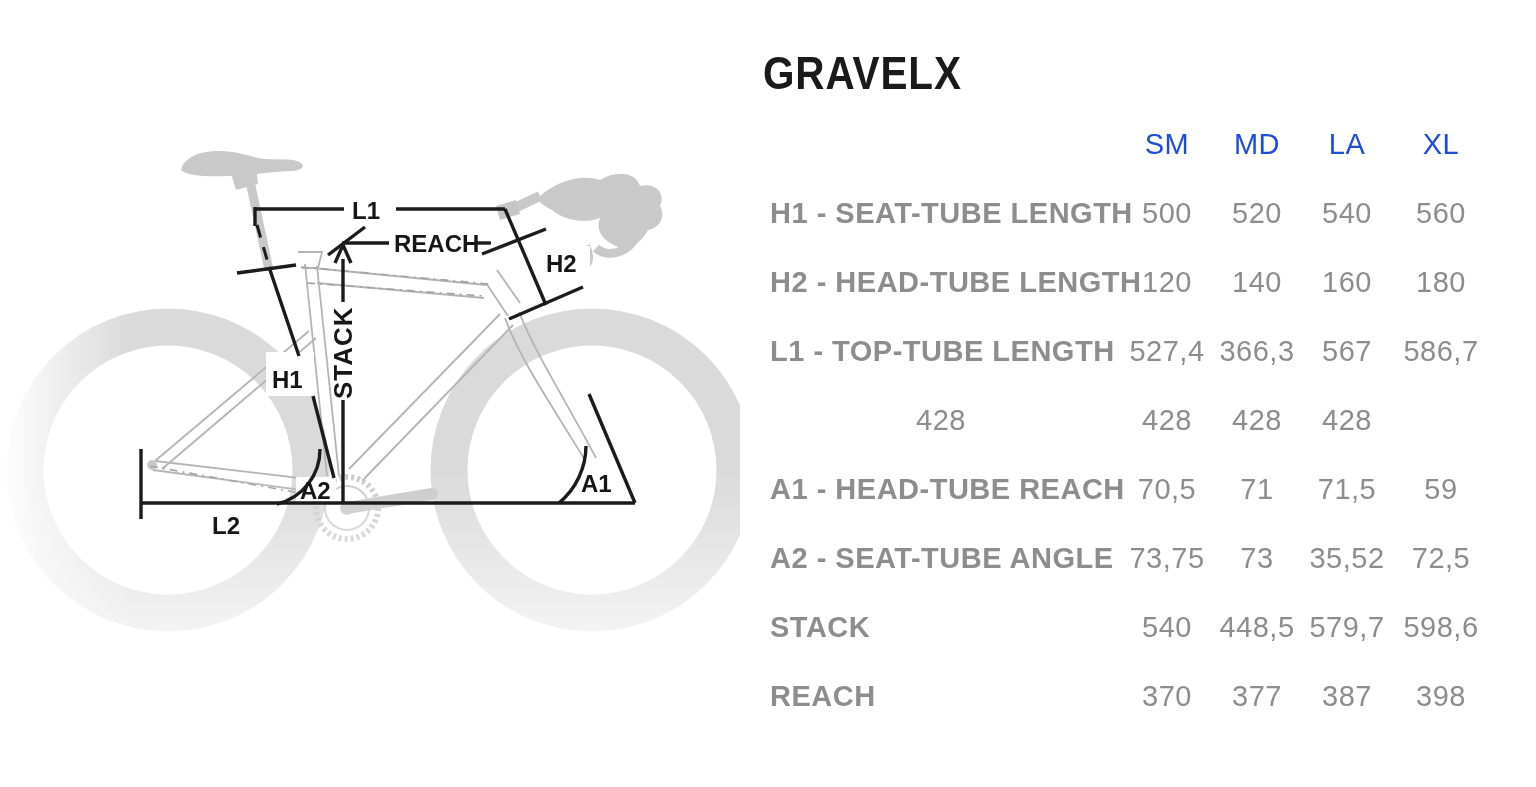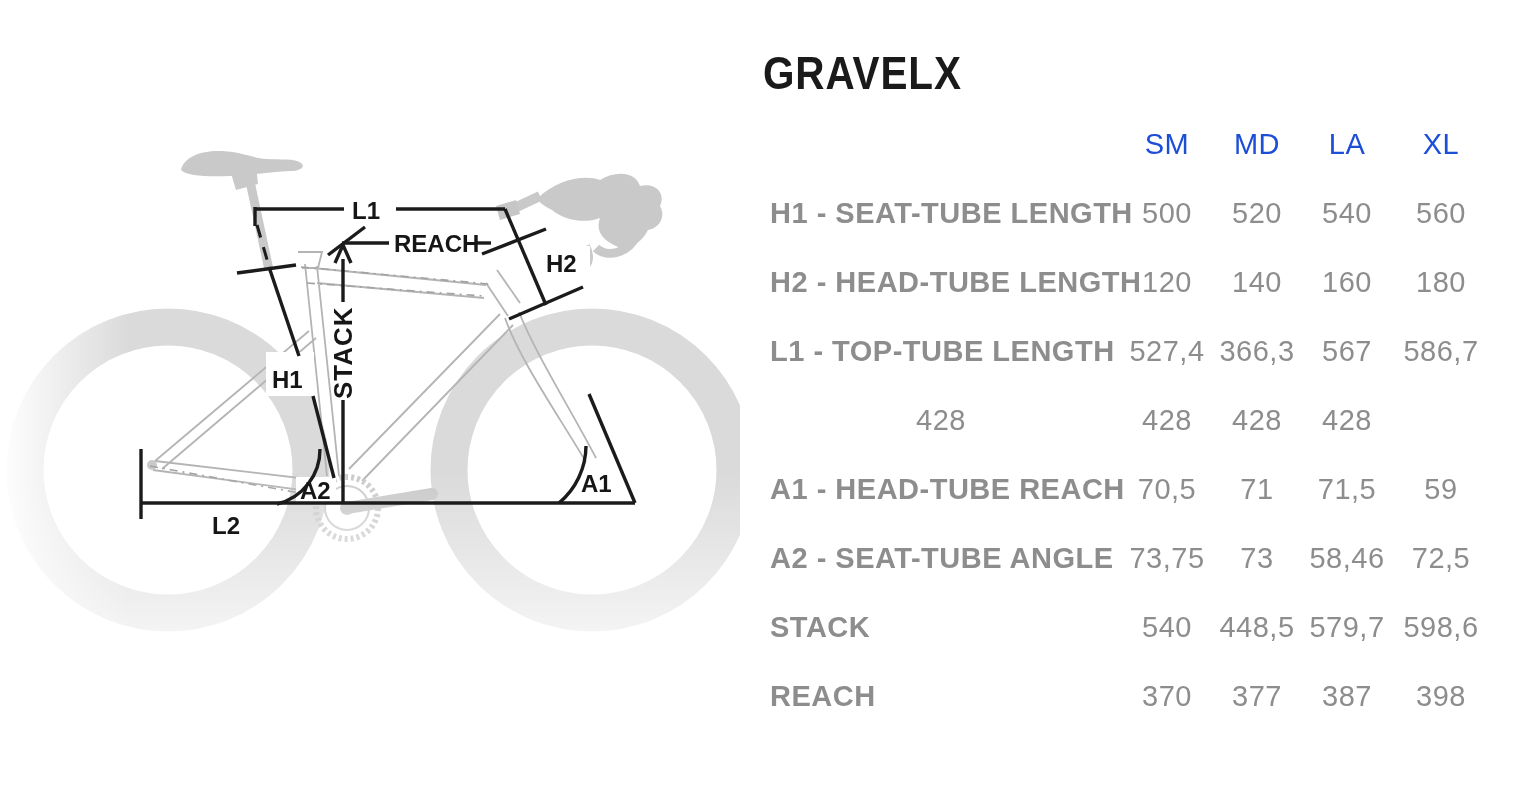--- a/index.html
+++ b/index.html
@@ -202,21 +202,21 @@
       <div class="cell lbl">A1 - HEAD-TUBE REACH</div>
       <div class="cell val">70,5</div>
       <div class="cell val">71</div>
       <div class="cell val">71,5</div>
       <div class="cell val">59</div>
     </div>
         <div class="trow">
       <div class="cell lbl">A2 - SEAT-TUBE ANGLE</div>
       <div class="cell val">73,75</div>
       <div class="cell val">73</div>
-      <div class="cell val">58,46</div>
+      <div class="cell val">35,52</div>
       <div class="cell val">72,5</div>
     </div>
         <div class="trow">
       <div class="cell lbl">STACK</div>
       <div class="cell val">540</div>
       <div class="cell val">448,5</div>
       <div class="cell val">579,7</div>
       <div class="cell val">598,6</div>
     </div>
         <div class="trow">

